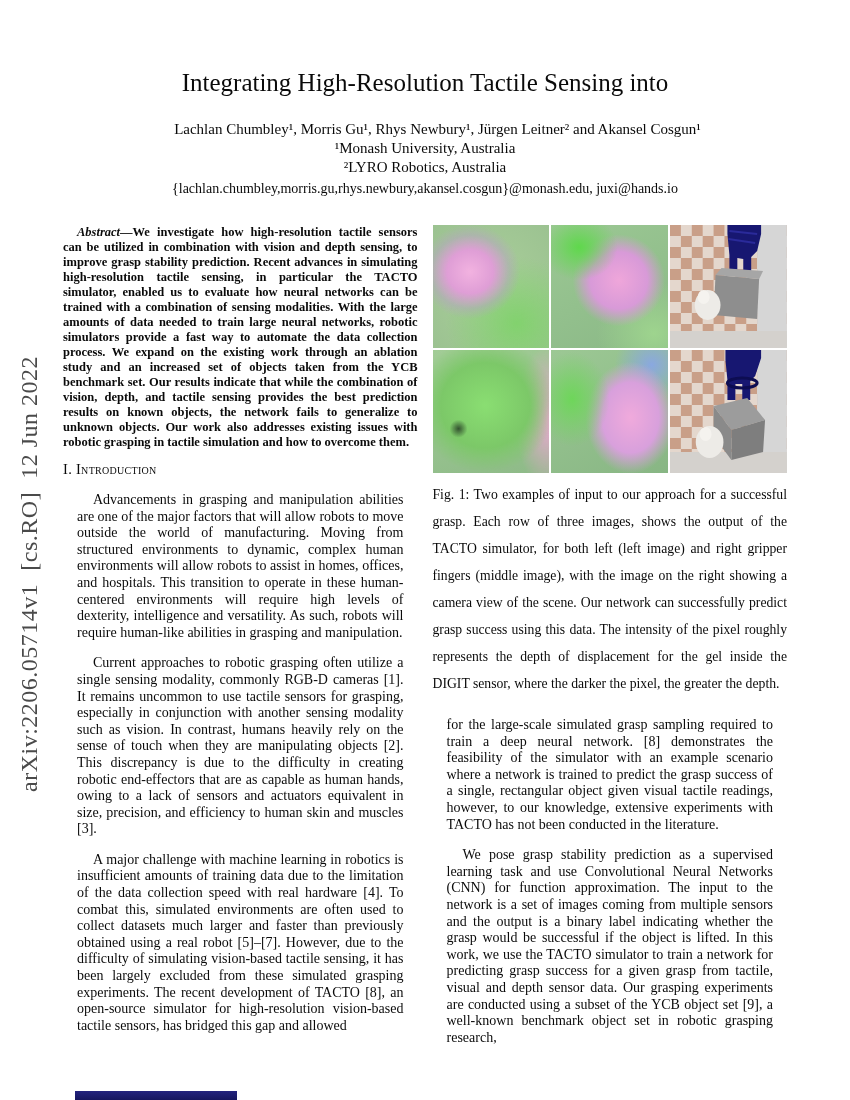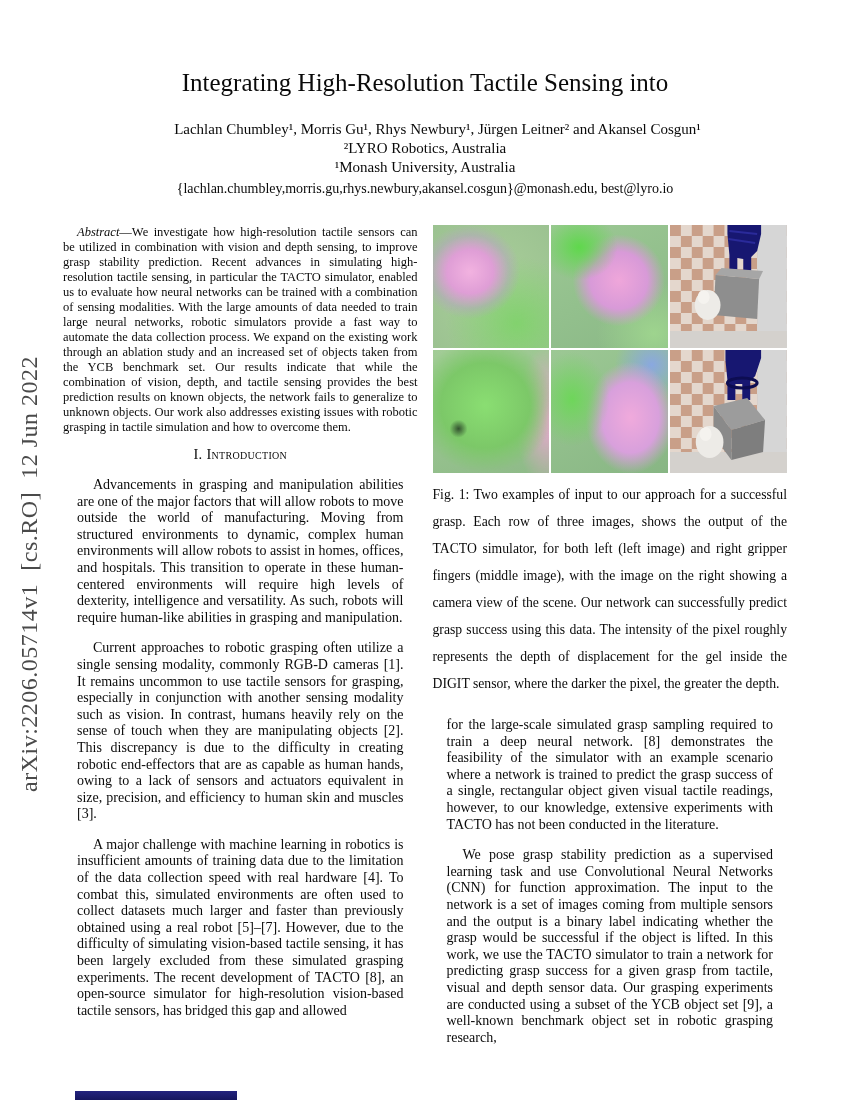--- a/index.html
+++ b/index.html
@@ -29,29 +29,29 @@
 
   
   .columns {
     display:flex; gap:15px;
     padding:0 63px; margin-top:27px;
     text-align:justify;
   }
   .col { flex:1 1 0; min-width:0; }
 
   .abstract {
-    font-size:12.5px; font-weight:normal; line-height:15px;
+    font-size:12.5px; font-weight:bold; line-height:15px;
     text-indent:14px;
   }
   .abstract .abslabel { font-style:italic; }
 
   .secheading {
     font-weight:400; font-size:14.5px;
     font-variant:small-caps;
-    text-align:center;
+    text-align:left;
     margin:11px 0 7px 0;
     letter-spacing:0.3px;
   }
 
   p.body { font-size:14px; line-height:16.6px; margin:14px; }
   p.indent { text-indent:16px; }
   p.noindent { text-indent:0; }
 
   
   figure { margin:0 0 20px 0; }
@@ -102,23 +102,23 @@
 </head>
 <body>
 
 <div class="arxiv-label">arXiv:2206.05714v1  [cs.RO]  12 Jun 2022</div>
 
 <header class="header">
   <h1 class="title">
     <span>Integrating High-Resolution Tactile Sensing into</span>
   </h1>
   <div class="authors">Lachlan Chumbley¹, Morris Gu¹, Rhys Newbury¹, Jürgen Leitner² and Akansel Cosgun¹</div>
+  <div class="affil">¹Monash University, Australia</div>
   <div class="affil">²LYRO Robotics, Australia</div>
-  <div class="affil">¹Monash University, Australia</div>
-  <div class="emails">{lachlan.chumbley,morris.gu,rhys.newbury,akansel.cosgun}@monash.edu, best@lyro.io</div>
+  <div class="emails">{lachlan.chumbley,morris.gu,rhys.newbury,akansel.cosgun}@monash.edu, juxi@hands.io</div>
 </header>
 
 <div class="columns">
 
   <div class="col">
     <p class="abstract"><span class="abslabel">Abstract</span><span>—We investigate how high-resolution tactile sensors can be utilized in combination with vision and depth sensing, to improve grasp stability prediction. Recent advances in simulating high-resolution tactile sensing, in particular the TACTO simulator, enabled us to evaluate how neural networks can be trained with a combination of sensing modalities. With the large amounts of data needed to train large neural networks, robotic simulators provide a fast way to automate the data collection process. We expand on the existing work through an ablation study and an increased set of objects taken from the YCB benchmark set. Our results indicate that while the combination of vision, depth, and tactile sensing provides the best prediction results on known objects, the network fails to generalize to unknown objects. Our work also addresses existing issues with robotic grasping in tactile simulation and how to overcome them.</span></p>
 
     <h2 class="secheading">I. Introduction</h2>
 
     <p class="body indent">Advancements in grasping and manipulation abilities are one of the major factors that will allow robots to move outside the world of manufacturing. Moving from structured environments to dynamic, complex human environments will allow robots to assist in homes, offices, and hospitals. This transition to operate in these human-centered environments will require high levels of dexterity, intelligence and versatility. As such, robots will require human-like abilities in grasping and manipulation.</p>

